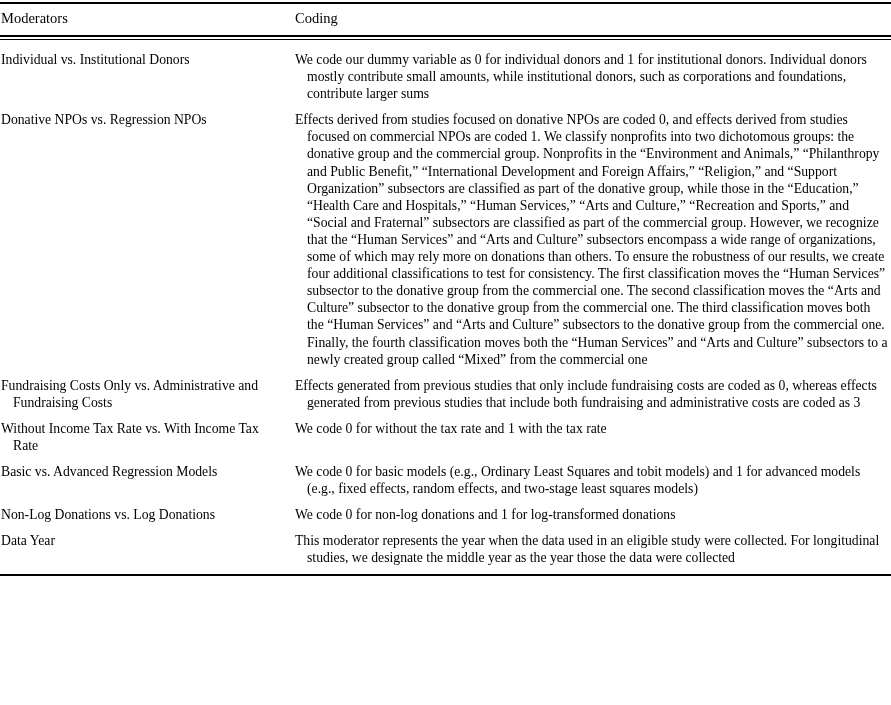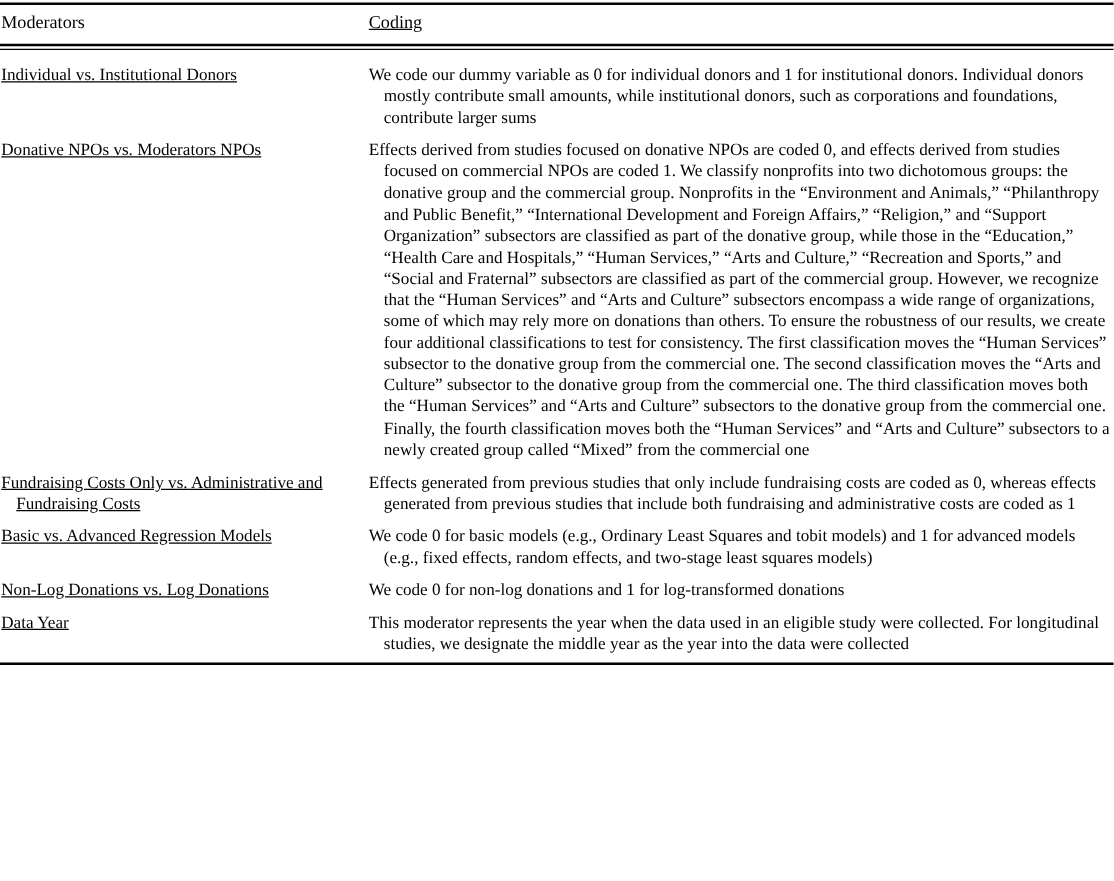--- a/index.html
+++ b/index.html
@@ -60,21 +60,21 @@
 
   col.col-mod { width: 290px; }
   col.col-cod { width: 601px; }
 
   .header-row th {
     font-size: 14.5px;
     line-height: 17px;
     padding: 6px 0 8px 12px;
   }
   .header-row th.mod { padding-left: 1px; }
-  .header-row th.cod { padding-left: 5px; text-decoration: underline; }
+  .header-row th.cod { padding-left: 5px; }
 
   .body-row td {
     font-size: 13.7px;
     line-height: 17.1px;
     padding-top: 9px;
     padding-bottom: 0;
   }
   .body-row:first-child td {
     padding-top: 11px;
   }
@@ -85,21 +85,20 @@
   
   td.mod {
     padding-left: 1px;
     padding-right: 8px;
     text-indent: -12px;
     margin-left: 0;
   }
   td.mod .hang {
     padding-left: 12px;
     display: block;
-    text-decoration: underline;
   }
   td.cod {
     padding-left: 5px;
     padding-right: 2px;
   }
   td.cod .hang {
     display: block;
     padding-left: 12px;
     text-indent: -12px;
   }
@@ -139,32 +138,40 @@
       <tr class="body-row">
         <td class="mod">
             <span class="hang">Individual vs. Institutional Donors</span>
           </td>
         <td class="cod">
             <span class="hang">We code our dummy variable as 0 for individual donors and 1 for institutional donors. Individual donors mostly contribute small amounts, while institutional donors, such as corporations and foundations, contribute larger sums</span>
           </td>
       </tr>
       <tr class="body-row">
         <td class="mod">
-            <span class="hang">Donative NPOs vs. Moderators NPOs</span>
+            <span class="hang">Donative NPOs vs. Regression NPOs</span>
           </td>
         <td class="cod">
             <span class="hang">Effects derived from studies focused on donative NPOs are coded 0, and effects derived from studies focused on commercial NPOs are coded 1. We classify nonprofits into two dichotomous groups: the donative group and the commercial group. Nonprofits in the “Environment and Animals,” “Philanthropy and Public Benefit,” “International Development and Foreign Affairs,” “Religion,” and “Support Organization” subsectors are classified as part of the donative group, while those in the “Education,” “Health Care and Hospitals,” “Human Services,” “Arts and Culture,” “Recreation and Sports,” and “Social and Fraternal” subsectors are classified as part of the commercial group. However, we recognize that the “Human Services” and “Arts and Culture” subsectors encompass a wide range of organizations, some of which may rely more on donations than others. To ensure the robustness of our results, we create four additional classifications to test for consistency. The first classification moves the “Human Services” subsector to the donative group from the commercial one. The second classification moves the “Arts and Culture” subsector to the donative group from the commercial one. The third classification moves both the “Human Services” and “Arts and Culture” subsectors to the donative group from the commercial one. Finally, the fourth classification moves both the “Human Services” and “Arts and Culture” subsectors to a newly created group called “Mixed” from the commercial one</span>
           </td>
       </tr>
       <tr class="body-row">
         <td class="mod">
             <span class="hang">Fundraising Costs Only vs. Administrative and Fundraising Costs</span>
           </td>
         <td class="cod">
-            <span class="hang">Effects generated from previous studies that only include fundraising costs are coded as 0, whereas effects generated from previous studies that include both fundraising and administrative costs are coded as 1</span>
+            <span class="hang">Effects generated from previous studies that only include fundraising costs are coded as 0, whereas effects generated from previous studies that include both fundraising and administrative costs are coded as 3</span>
+          </td>
+      </tr>
+      <tr class="body-row">
+        <td class="mod">
+            <span class="hang">Without Income Tax Rate vs. With Income Tax Rate</span>
+          </td>
+        <td class="cod">
+            <span class="hang">We code 0 for without the tax rate and 1 with the tax rate</span>
           </td>
       </tr>
       <tr class="body-row">
         <td class="mod">
             <span class="hang">Basic vs. Advanced Regression Models</span>
           </td>
         <td class="cod">
             <span class="hang">We code 0 for basic models (e.g., Ordinary Least Squares and tobit models) and 1 for advanced models (e.g., fixed effects, random effects, and two-stage least squares models)</span>
           </td>
       </tr>
@@ -174,21 +181,21 @@
           </td>
         <td class="cod">
             <span class="hang">We code 0 for non-log donations and 1 for log-transformed donations</span>
           </td>
       </tr>
       <tr class="body-row">
         <td class="mod">
             <span class="hang">Data Year</span>
           </td>
         <td class="cod">
-            <span class="hang">This moderator represents the year when the data used in an eligible study were collected. For longitudinal studies, we designate the middle year as the year into the data were collected</span>
+            <span class="hang">This moderator represents the year when the data used in an eligible study were collected. For longitudinal studies, we designate the middle year as the year those the data were collected</span>
           </td>
       </tr>
     </tbody>
   </table>
 
   <div class="rule-bottom"></div>
 
 </div>
 
 </body></html>

